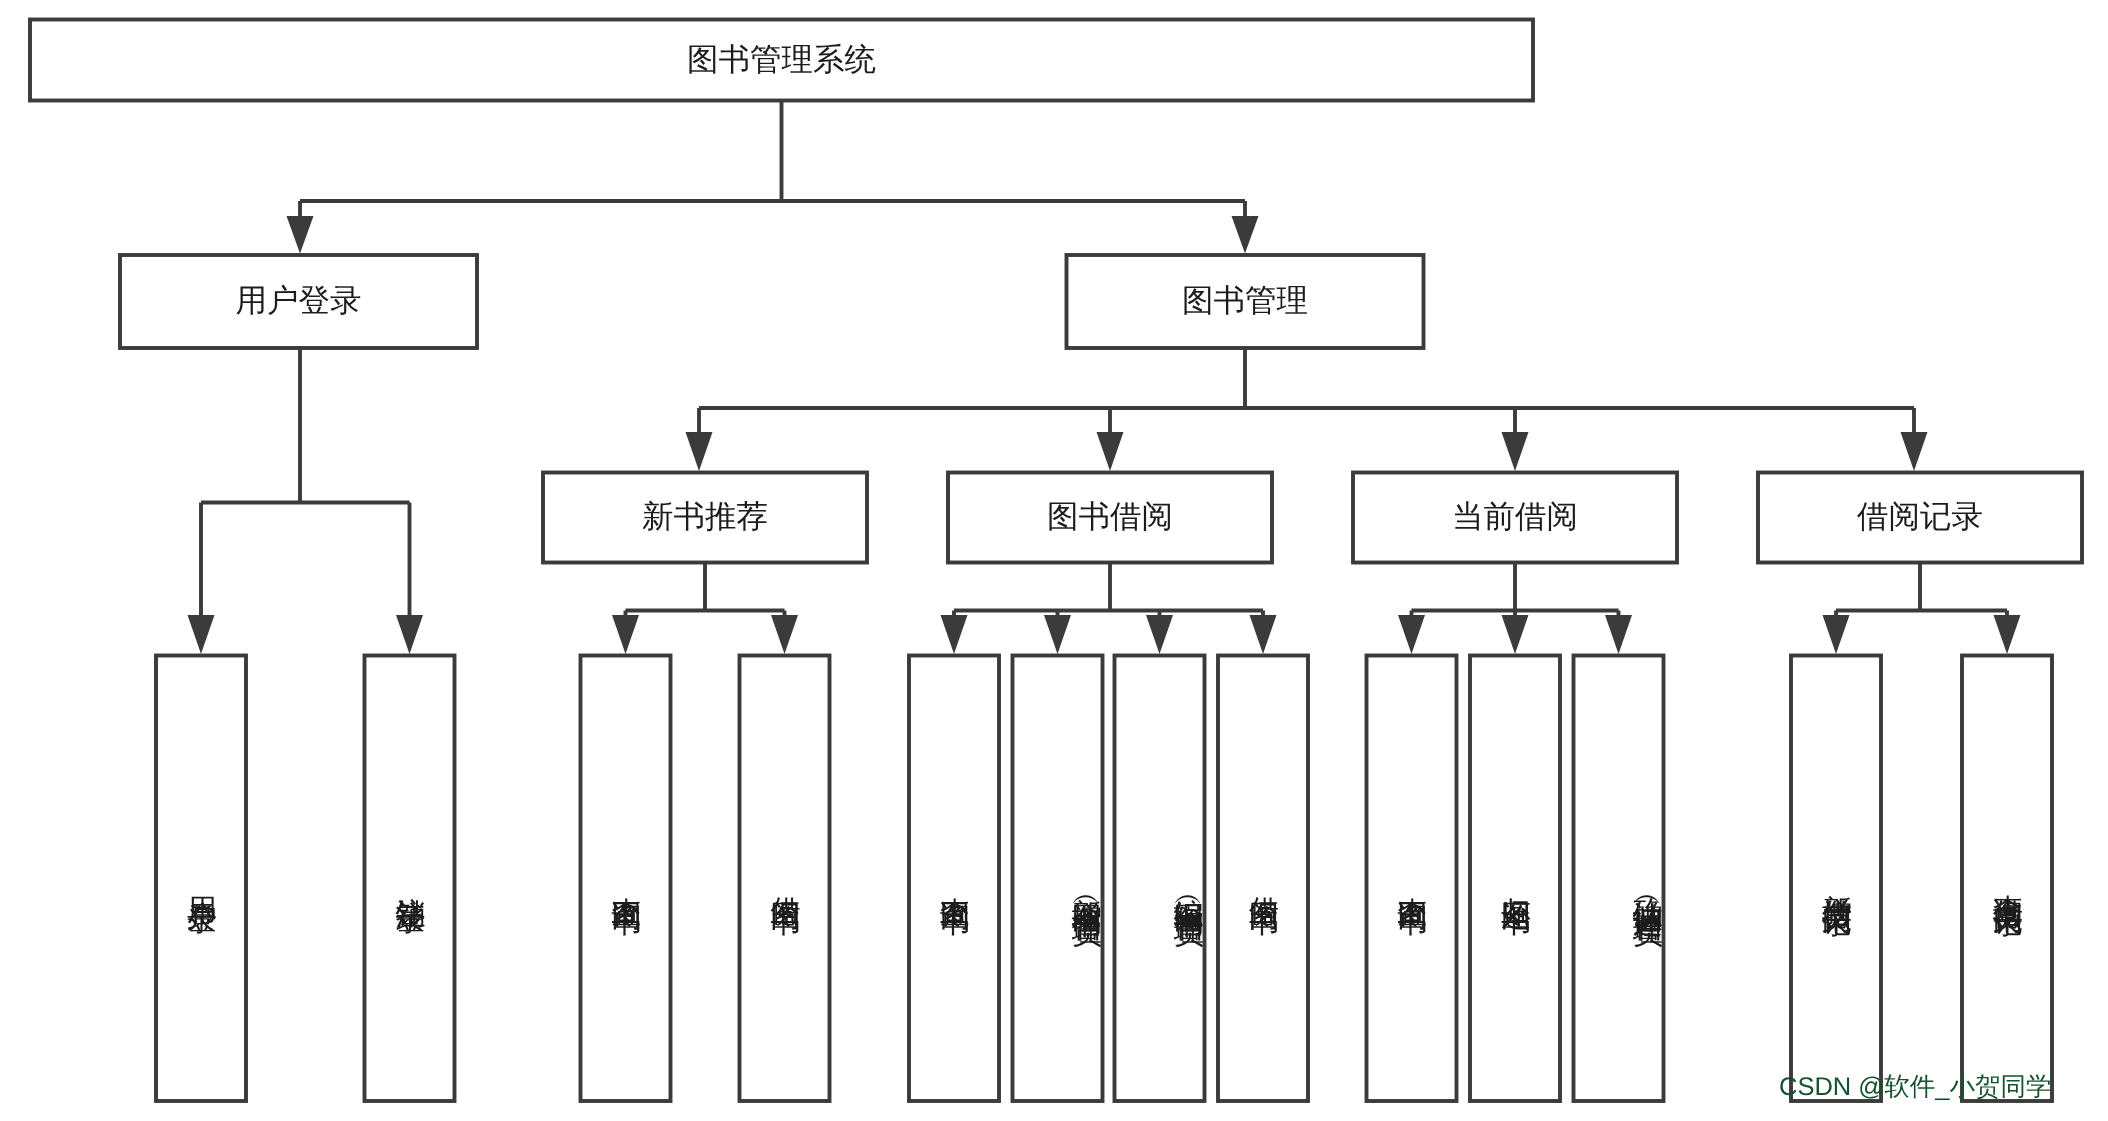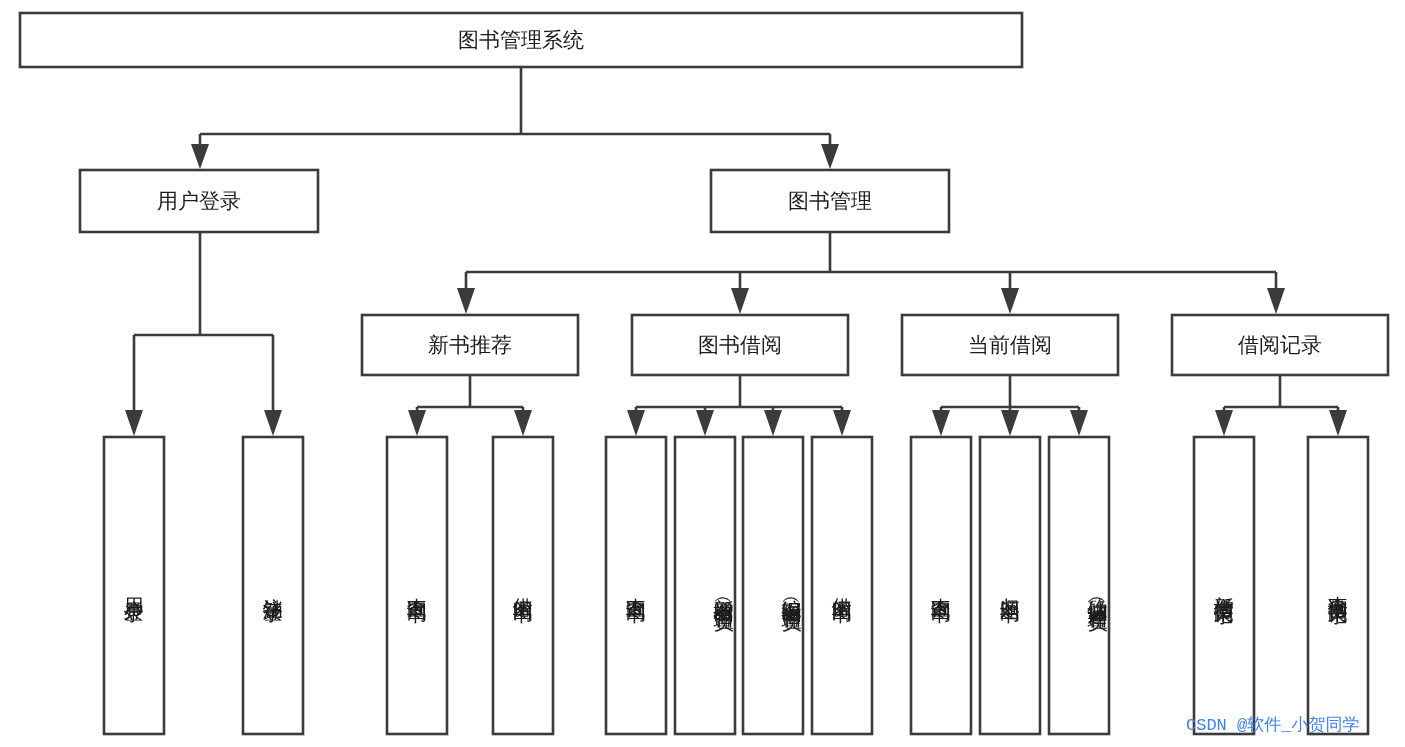--- a/index.html
+++ b/index.html
@@ -55,23 +55,23 @@
     font-size: 20px;
     line-height: 1.12;
     letter-spacing: 2px;
     color: #1c1c1c;
     white-space: nowrap;
     text-align: center;
     pointer-events: none;
   }
   .watermark {
     position: absolute;
-    font-family: Liberation Mono, monospace;
+    font-family: Liberation Sans, sans-serif;
     font-size: 17px;
-    color: #3b82f6;
+    color: #14532d;
     white-space: nowrap;
     left: 1186px;
     top: 713px;
   }
 </style>
 </head>
 <body>
 
 <div id="diagram-root">
 

